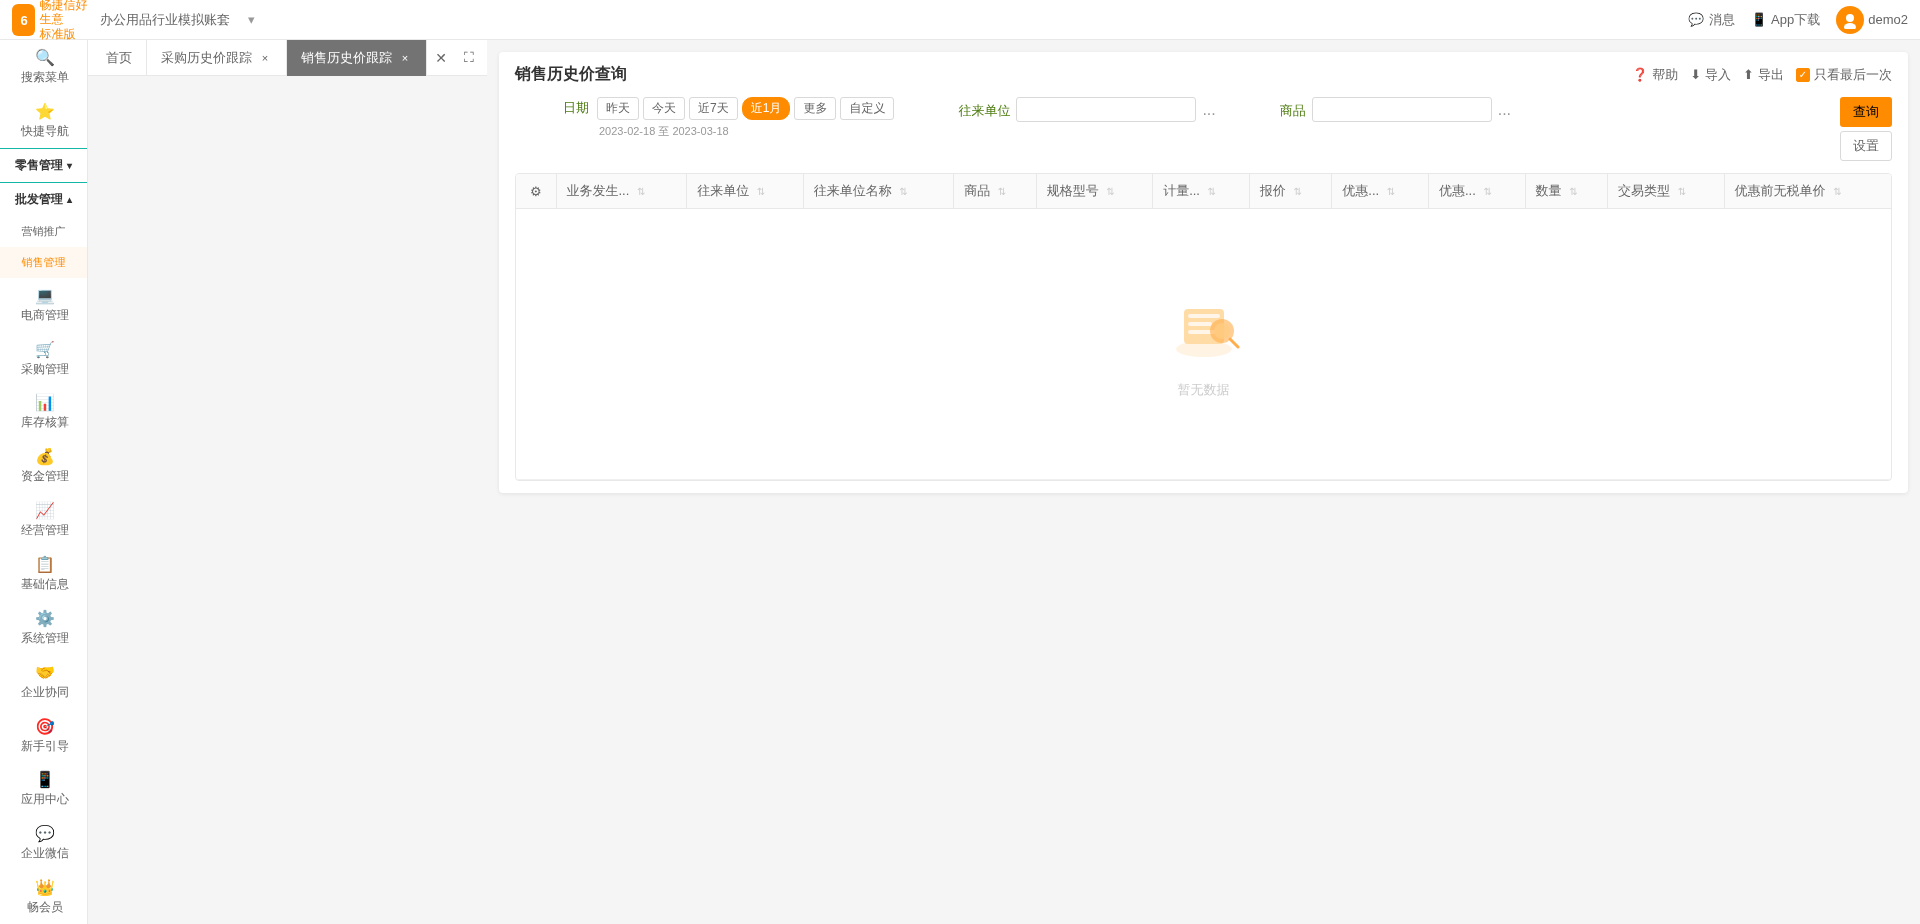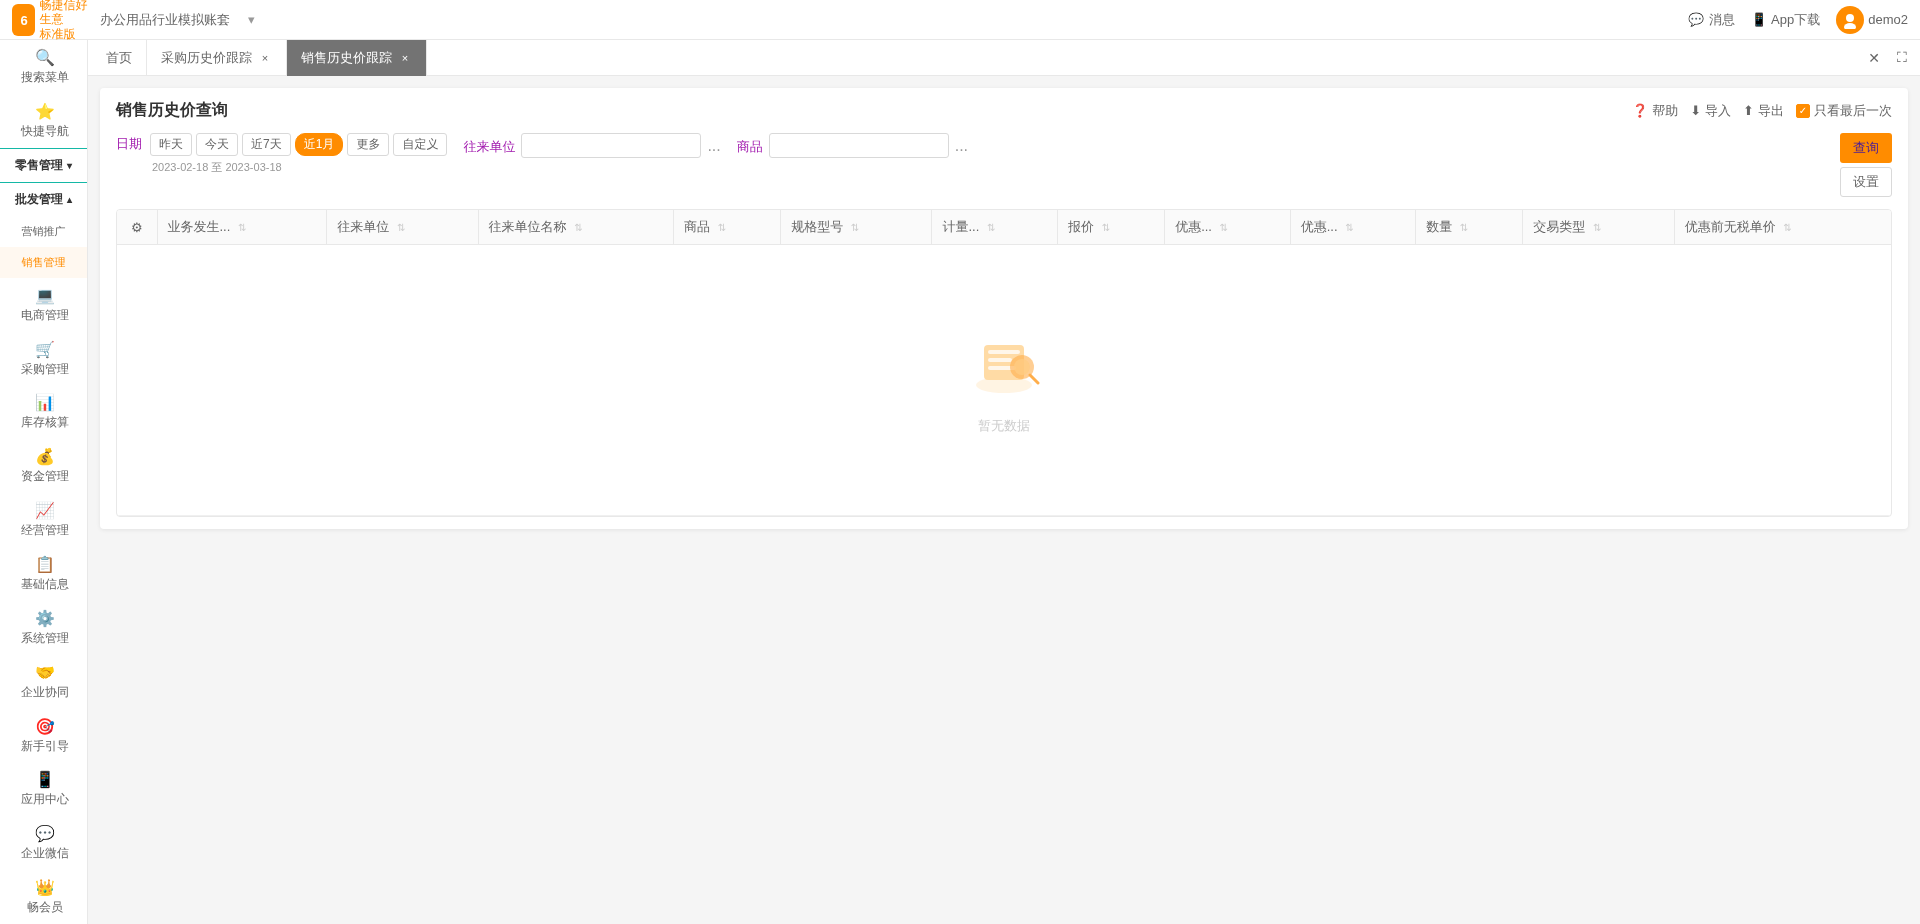--- a/index.html
+++ b/index.html
@@ -131,21 +131,21 @@
       font-size: 11px;
       color: #666;
       text-align: center;
     }
     .sidebar-sub-item.active { color: #ff8c00; background: #fff8f0; }
 
     
     .content-area {
       flex: 1;
       display: flex;
-      flex-direction: column;
+      flex-direction: row;
       overflow: hidden;
       background: #f5f5f5;
     }
 
     
     .tab-bar {
       background: #fff;
       display: flex;
       align-items: center;
       border-bottom: 1px solid #e8e8e8;
@@ -258,23 +258,24 @@
       margin-bottom: 12px;
       flex-wrap: wrap;
     }
     .filter-group {
       display: flex;
       align-items: flex-start;
       gap: 8px;
     }
     .filter-label {
       font-size: 13px;
-      color: #a21caf;
+      color: #4d7c0f;
       white-space: nowrap;
       margin-top: 2px;
+      margin-left: 48px;
     }
     .date-filter {
       display: flex;
       flex-direction: column;
       gap: 4px;
     }
     .date-btns {
       display: flex;
       align-items: center;
       gap: 4px;
@@ -312,21 +313,21 @@
       width: 200px;
       outline: none;
     }
     .filter-dots {
       color: #999;
       font-size: 16px;
       cursor: pointer;
     }
     .query-btn {
       background: #ff8c00;
-      color: #4c1d95;
+      color: #000000;
       border: none;
       border-radius: 3px;
       padding: 6px 12px;
       cursor: pointer;
       font-size: 13px;
     }
     .settings-btn {
       background: #fff;
       color: #666;
       border: 1px solid #d9d9d9;

